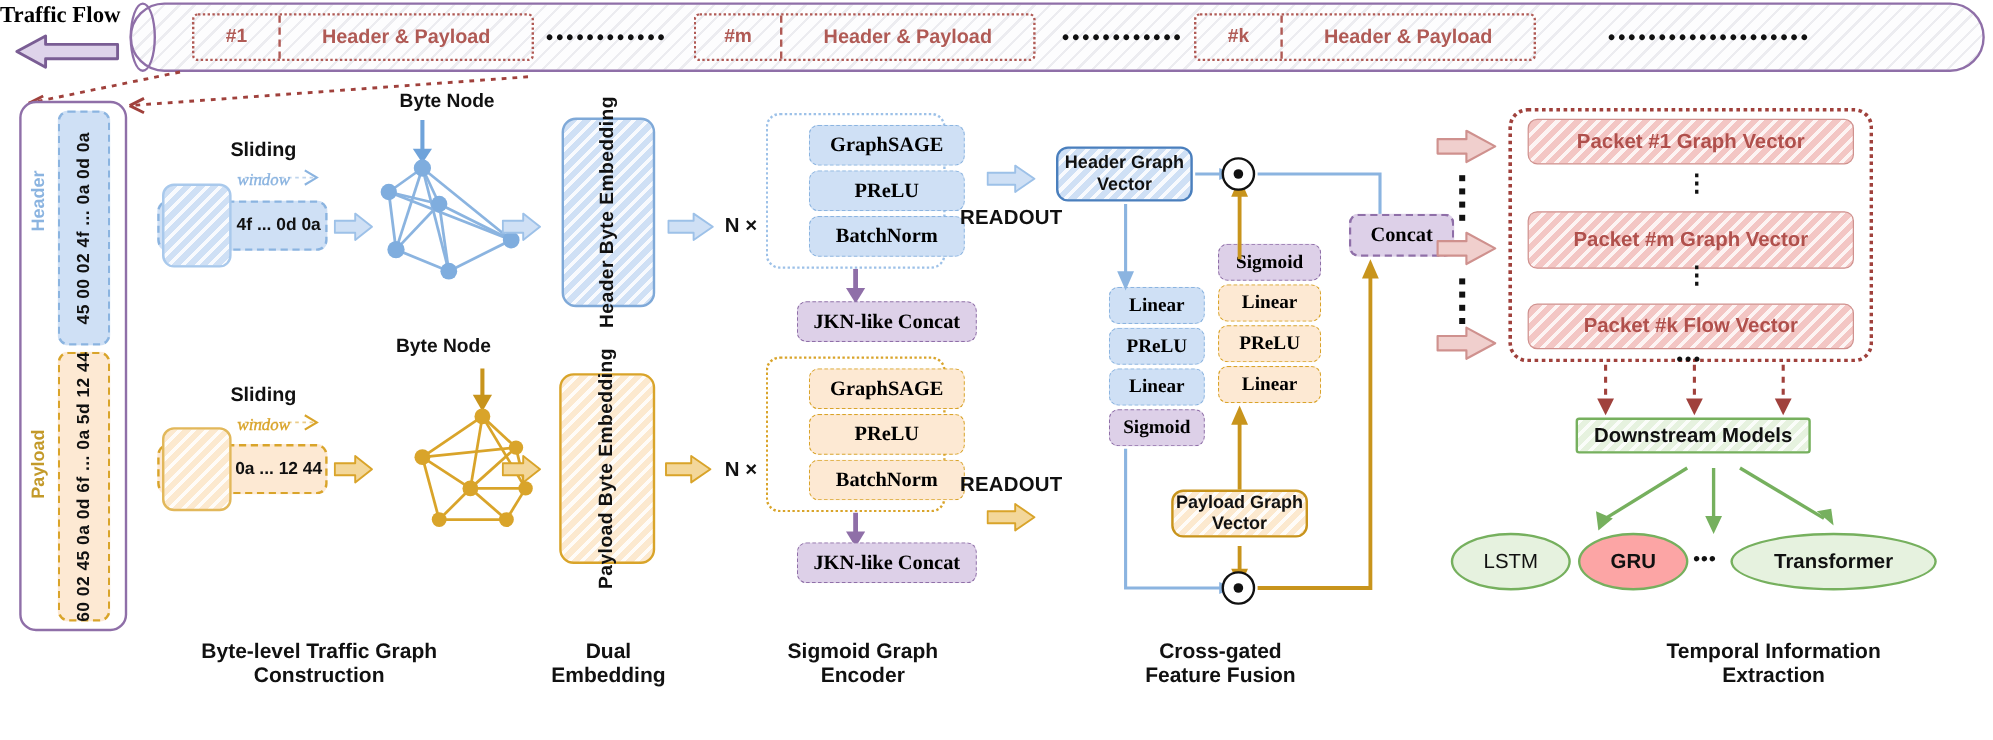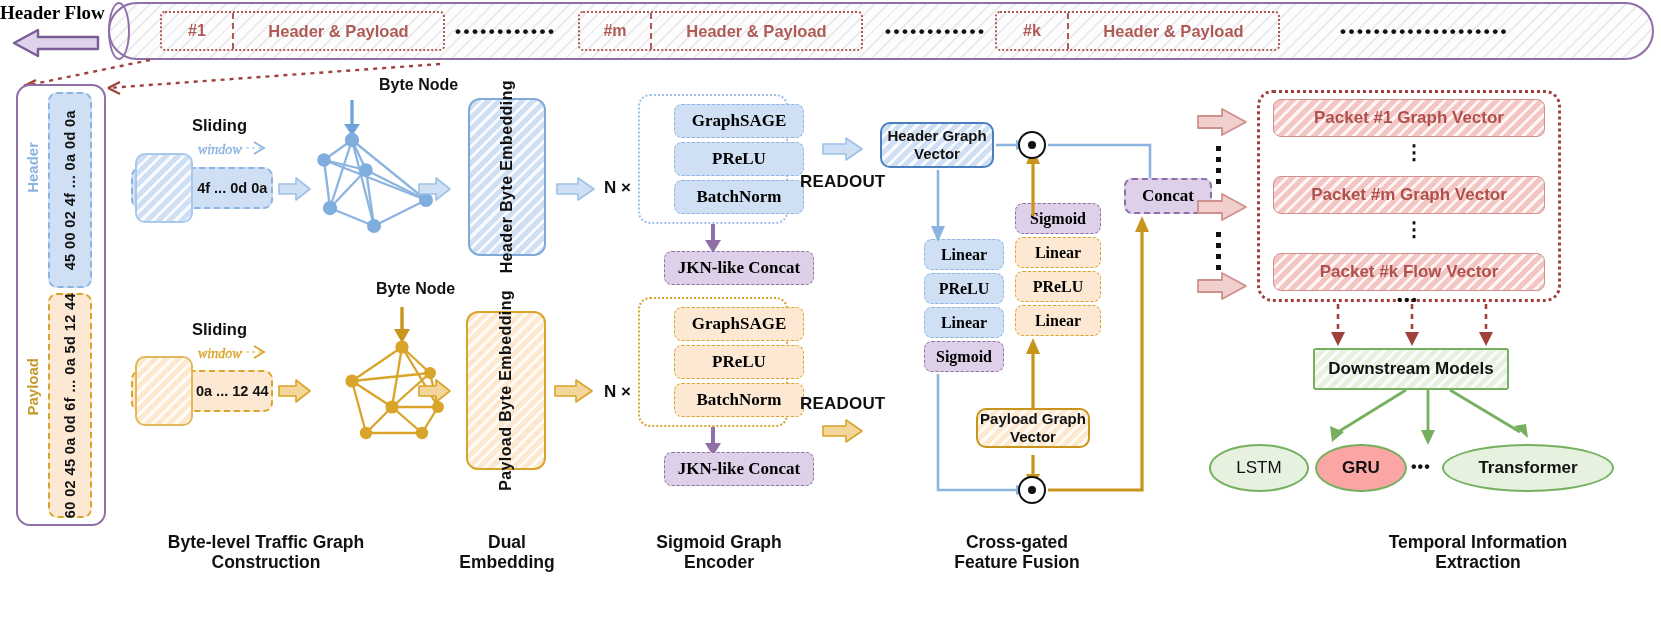--- a/index.html
+++ b/index.html
@@ -100,40 +100,40 @@
     background:
       repeating-linear-gradient(135deg, rgba(255,255,255,.8) 0 3px, rgba(255,255,255,0) 3px 8px),
       #f3c6c4;
   }
   .hatch-green {
     background:
       repeating-linear-gradient(135deg, rgba(255,255,255,.82) 0 3px, rgba(255,255,255,0) 3px 8px),
       #e6f2df;
   }
 
-  .node-label { font-weight: bold; font-size: 16px; color:#111;margin-left:46px; }
+  .node-label { font-weight: bold; font-size: 16px; color:#111; }
   .readout { font-weight: bold; font-size: 17px; color: #111; letter-spacing: .2px; }
   .nx { font-weight: bold; font-size: 17px; color: #111; }
 
   
   .ribbon {
     height: 56px;
     display:flex; align-items:center; justify-content:center;
     text-align:center; font-weight:bold; font-size:17.5px; color:#111;
     background:#fff;
     line-height: 1.12;
   }
   svg { display:block; }
 </style>
 </head>
 <body>
 
 <div id="stage">
 
-  <div class="abs" id="flow-label">Header Flow</div>
+  <div class="abs" id="flow-label">Traffic Flow</div>
 
   <svg class="abs" id="flow-arrow" width="96" height="34">
     <path d="M6 17 L30 4 L30 11 L90 11 L90 23 L30 23 L30 30 Z" fill="#ded3ea" stroke="#7a5d94" stroke-width="2.4" stroke-linejoin="round"></path>
   </svg>
 
   <div class="abs" id="tube"></div>
   <div class="abs" id="tube-cap"></div>
 
   <div class="abs pkt" style="left:160px; width:285px;">
     <div class="idx">#1</div>
@@ -425,41 +425,41 @@
         <rect x="20" y="157" width="5" height="5"></rect>
     </g>
   </svg>
 
   <div class="abs" style="left:1257px; top:90px; width:304px; height:212px;
        border:3px dotted #a0413c; border-radius:16px;"></div>
 
   <div class="abs rbox hatch-red" style="left:1273px; top:99px; width:272px; height:38px;
        border:1.8px solid #cf918e; border-radius:8px; font-size:17px; color:#b0504c;">Packet #1 Graph Vector</div>
   <div class="abs" style="left:1404px; top:140px; font-size:20px; font-weight:900; color:#111;">⋮</div>
-  <div class="abs rbox hatch-red" style="left:1273px; top:176px; width:272px; height:38px;
+  <div class="abs rbox hatch-red" style="left:1273px; top:176px; width:272px; height:48px;
        border:1.8px solid #cf918e; border-radius:8px; font-size:17px; color:#b0504c;">Packet #m Graph Vector</div>
   <div class="abs" style="left:1404px; top:217px; font-size:20px; font-weight:900; color:#111;">⋮</div>
   <div class="abs rbox hatch-red" style="left:1273px; top:253px; width:272px; height:38px;
        border:1.8px solid #cf918e; border-radius:8px; font-size:17px; color:#b0504c;">Packet #k Flow Vector</div>
   <div class="abs" style="left:1397px; top:291px; font-size:15px; font-weight:900; color:#111; letter-spacing:2px;">•••</div>
 
   <svg class="abs" style="left:1290px; top:302px;" width="240" height="48">
     <g stroke="#a0413c" stroke-width="2.6" stroke-dasharray="5,5" fill="none">
       <line x1="48" y1="2" x2="48" y2="32"></line>
       <line x1="122" y1="2" x2="122" y2="32"></line>
       <line x1="196" y1="2" x2="196" y2="32"></line>
     </g>
     <g fill="#a0413c">
       <path d="M41 30 L48 44 L55 30 Z"></path>
         <path d="M115 30 L122 44 L129 30 Z"></path>
       <path d="M189 30 L196 44 L203 30 Z"></path>
     </g>
   </svg>
 
-  <div class="abs rbox hatch-green" style="left:1313px; top:348px; width:196px; height:42px;
+  <div class="abs rbox hatch-green" style="left:1313px; top:348px; width:196px; height:30px;
        border:2.4px solid #76b05e; border-radius:3px; font-size:17px; color:#111;">Downstream Models</div>
 
   <svg class="abs" style="left:1280px; top:388px;" width="270" height="62">
     <g stroke="#76b05e" stroke-width="2.8" fill="none">
       <line x1="126" y1="2" x2="58" y2="44"></line>
       <line x1="148" y1="2" x2="148" y2="44"></line>
       <line x1="170" y1="2" x2="240" y2="44"></line>
     </g>
     <g fill="#76b05e">
       <path d="M50 38 L52 54 L64 44 Z"></path>

